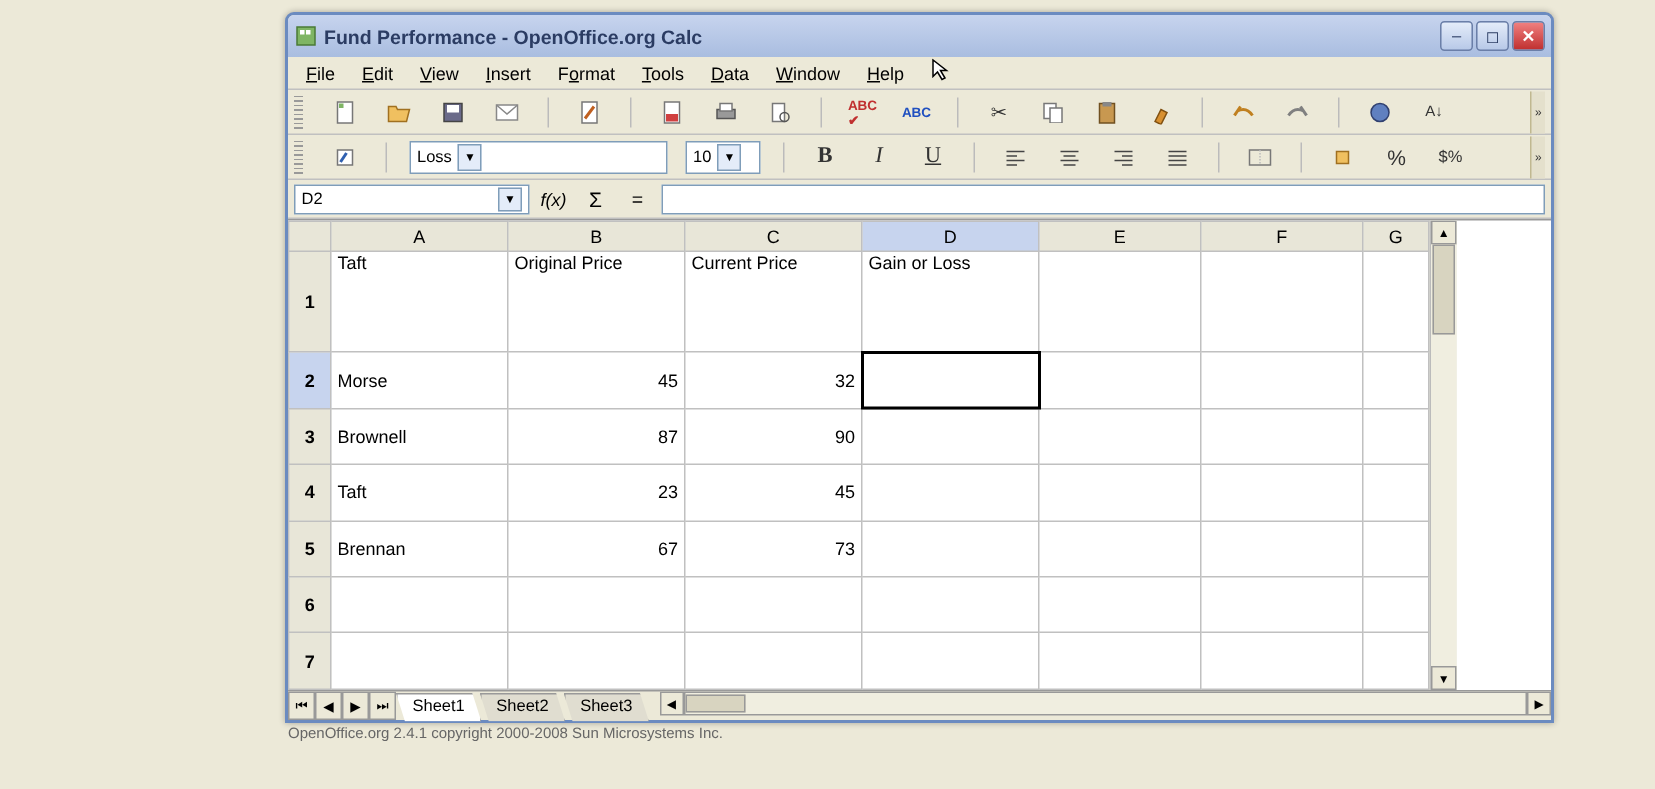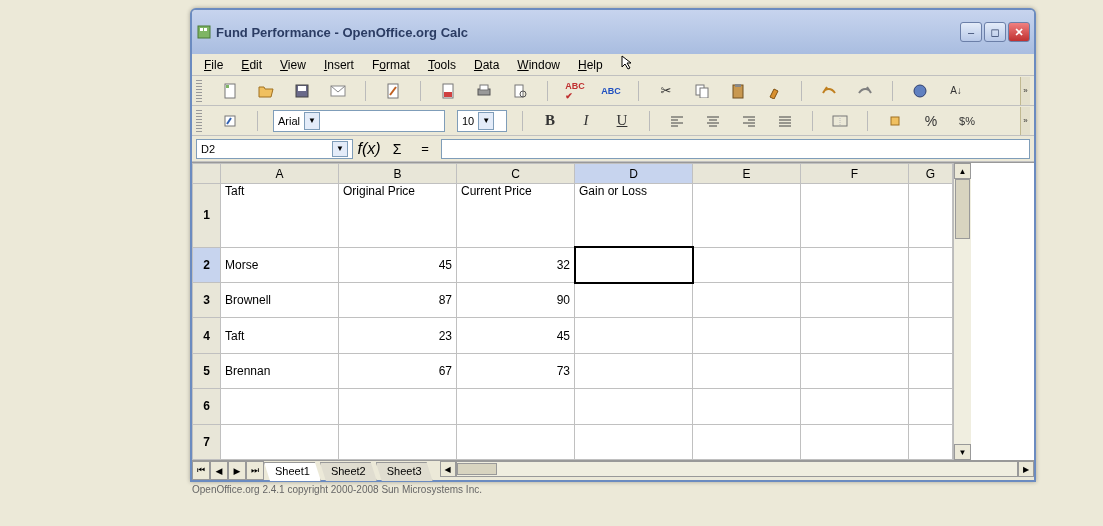--- a/index.html
+++ b/index.html
@@ -1,19 +1,19 @@
 <!DOCTYPE html>
 <html><head>
 <meta charset="utf-8">
 <style>
   * { box-sizing: border-box; margin: 0; padding: 0; }
   body { font-family: Tahoma, Arial, sans-serif; font-size: 11px; background: #ece9d8; width: 1103px; }
   .app-window { width: 846px; height: 474px; margin: 8px 0 0 190px; background: #ece9d8; border: 2px solid #6b8bc0; border-radius: 6px 6px 0 0; display: flex; flex-direction: column; box-shadow: 0 0 4px rgba(0,0,0,0.3); }
   
-  .titlebar { display: flex; align-items: center; height: 44px; background: linear-gradient(to bottom, #c7d4ee, #a9bde0); padding: 0 4px; border-radius: 4px 4px 0 0; }
+  .titlebar { display: flex; align-items: center; height: 28px; background: linear-gradient(to bottom, #c7d4ee, #a9bde0); padding: 0 4px; border-radius: 4px 4px 0 0; }
   .titlebar .app-icon { width: 16px; height: 16px; margin-right: 4px; display:flex; align-items:center; justify-content:center; }
   .titlebar .title { flex: 1; font-weight: bold; color: #2b3c63; font-size: 13px; }
   .win-btns { display: flex; gap: 2px; }
   .win-btn { width: 22px; height: 20px; background: linear-gradient(to bottom,#e4ecf9,#b8c9e8); border: 1px solid #6b7fa8; border-radius: 3px; display:flex; align-items:center; justify-content:center; font-size:11px; color:#2b3c63; }
   .win-btn.close { background: linear-gradient(to bottom,#f08080,#c03030); color:#fff; font-weight:bold; }
   
   .menubar { display: flex; align-items: center; height: 22px; padding: 0 4px; gap: 2px; background:#ece9d8; border-bottom:1px solid #c0c0c0; }
   .menu-item { padding: 2px 8px; font-size:12px; }
   .menu-item u { text-decoration: underline; }
   .cursor { margin-left: 8px; font-size:14px; }
@@ -27,21 +27,21 @@
   .font-name { width:172px; }
   .font-size { width:50px; }
   .bold { font-weight:bold; font-family:'Times New Roman',serif; font-size:15px;}
   .italic { font-style:italic; font-family:'Times New Roman',serif; font-size:15px;}
   .underline { text-decoration:underline; font-family:'Times New Roman',serif; font-size:15px;}
   .overflow-chevron { width:10px; height:28px; display:flex; flex-direction:column; align-items:center; justify-content:center; font-size:8px; color:#333; background:#e4e0cc; border-left:1px solid #c0b890; margin-left:auto; }
   
   .formula-bar { display:flex; align-items:center; height:26px; padding:2px 4px; gap:4px; background:#ece9d8; border-bottom:1px solid #c0c0c0; }
   .cell-ref { width:157px; height:20px; border:1px solid #7f9db9; background:#fff; padding:0 4px; display:flex; align-items:center; }
   .cell-ref .dd-arrow, .fn-select .dd-arrow { width:16px; height:16px; margin-left:auto; border:1px solid #7f9db9; background:#e4ecf9; display:flex; align-items:center; justify-content:center; font-size:8px;}
-  .fx-btn { width:24px; height:20px; display:flex; align-items:center; justify-content:center; font-style:italic; font-size:16px; }
+  .fx-btn { width:24px; height:20px; display:flex; align-items:center; justify-content:center; font-style:italic; font-size:12px; }
   .formula-input { flex:1; height:20px; border:1px solid #7f9db9; background:#fff; padding:0 4px; }
   
   .grid-area { flex:1; display:flex; background:#fff; border-top:1px solid #999; overflow:hidden; position:relative; }
   table.sheet { border-collapse:collapse; table-layout:fixed; }
   .sheet th, .sheet td { border:1px solid #c0c0c0; height:20px; font-size:12px; }
   .sheet thead th { background:#e8e6d8; font-weight:normal; text-align:center; }
   .sheet .corner { width:28px; background:#e8e6d8; }
   .sheet .rowhdr { width:28px; background:#e8e6d8; text-align:center; }
   .sheet td { padding:0 4px; background:#fff; }
   .col-A { width:118px; } .col-B { width:118px; } .col-C { width:118px; } .col-D { width:118px; } .col-E { width:108px; } .col-F { width:108px; } .col-G { width:44px; }
@@ -203,21 +203,21 @@
   <div class="toolbar">
     <span class="tb-grip"></span>
     <div class="tb-btn">
         <svg width="14" height="14">
           <rect x="2" y="2" width="10" height="10" fill="#fff" stroke="#777"></rect>
           <path d="M4 10 L8 4" stroke="#3060b0" stroke-width="2"></path>
         </svg>
       </div>
     <span class="tb-sep"></span>
     <div class="dropdown font-name">
-      <span>Arial</span>
+      <span>Loss</span>
       <span class="dd-arrow">▼</span>
     </div>
     <div class="dropdown font-size">
       <span>10</span>
       <span class="dd-arrow">▼</span>
     </div>
     <span class="tb-sep"></span>
     <div class="tb-btn bold">B</div>
     <div class="tb-btn italic">I</div>
     <div class="tb-btn underline">U</div>

